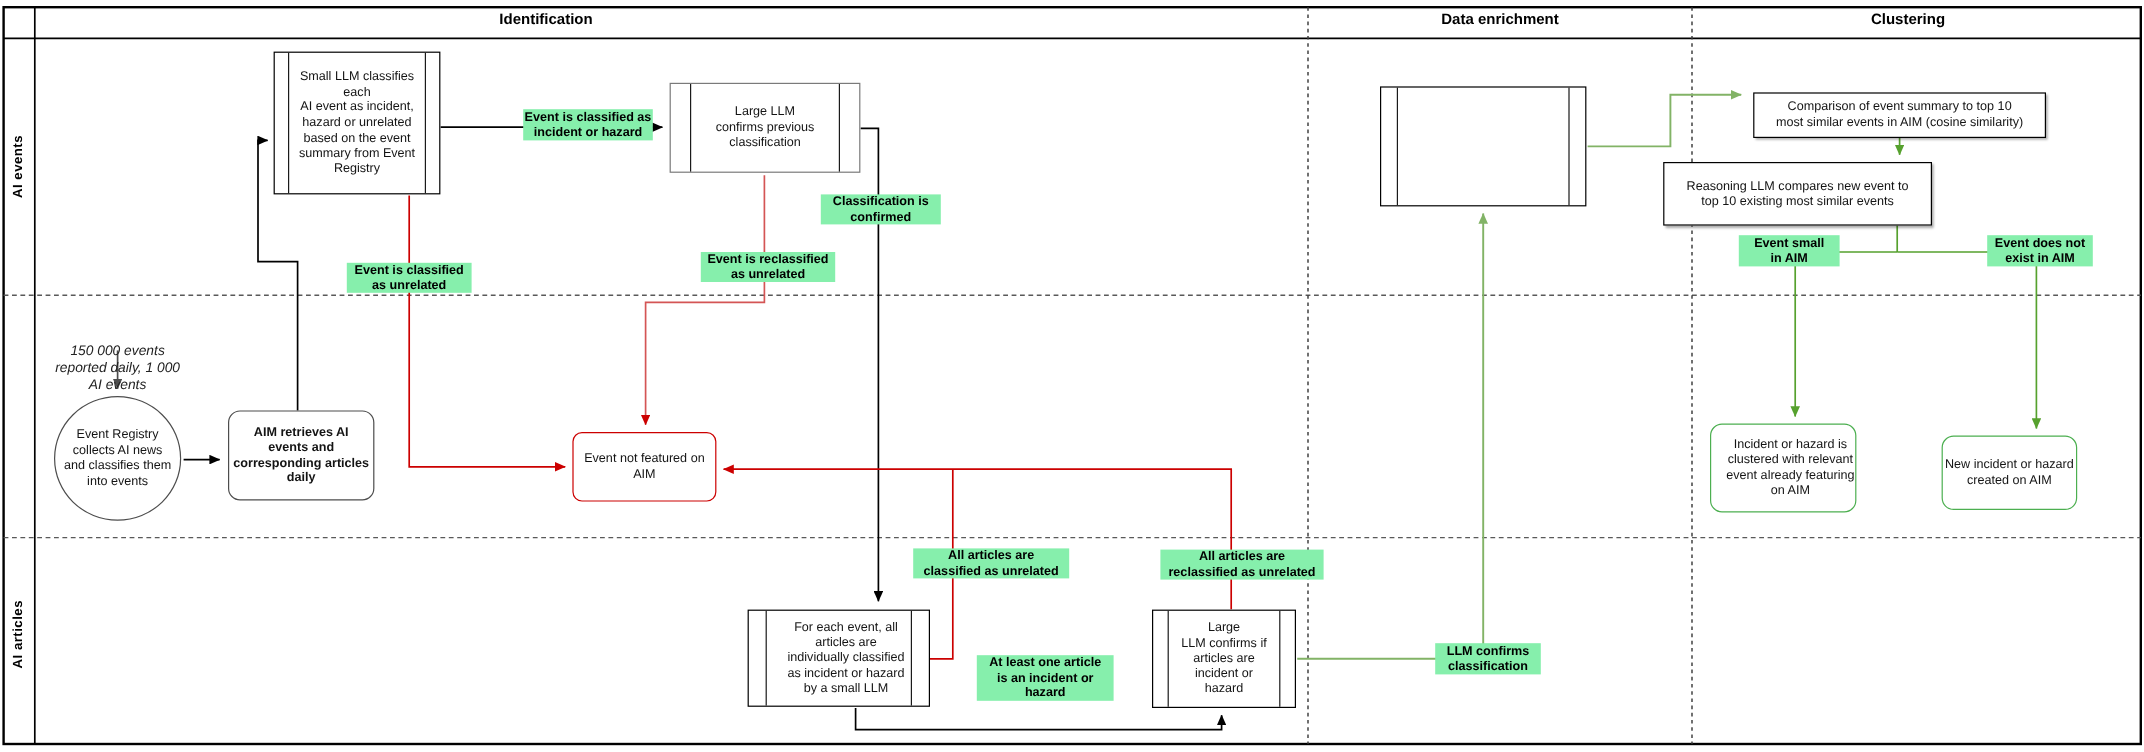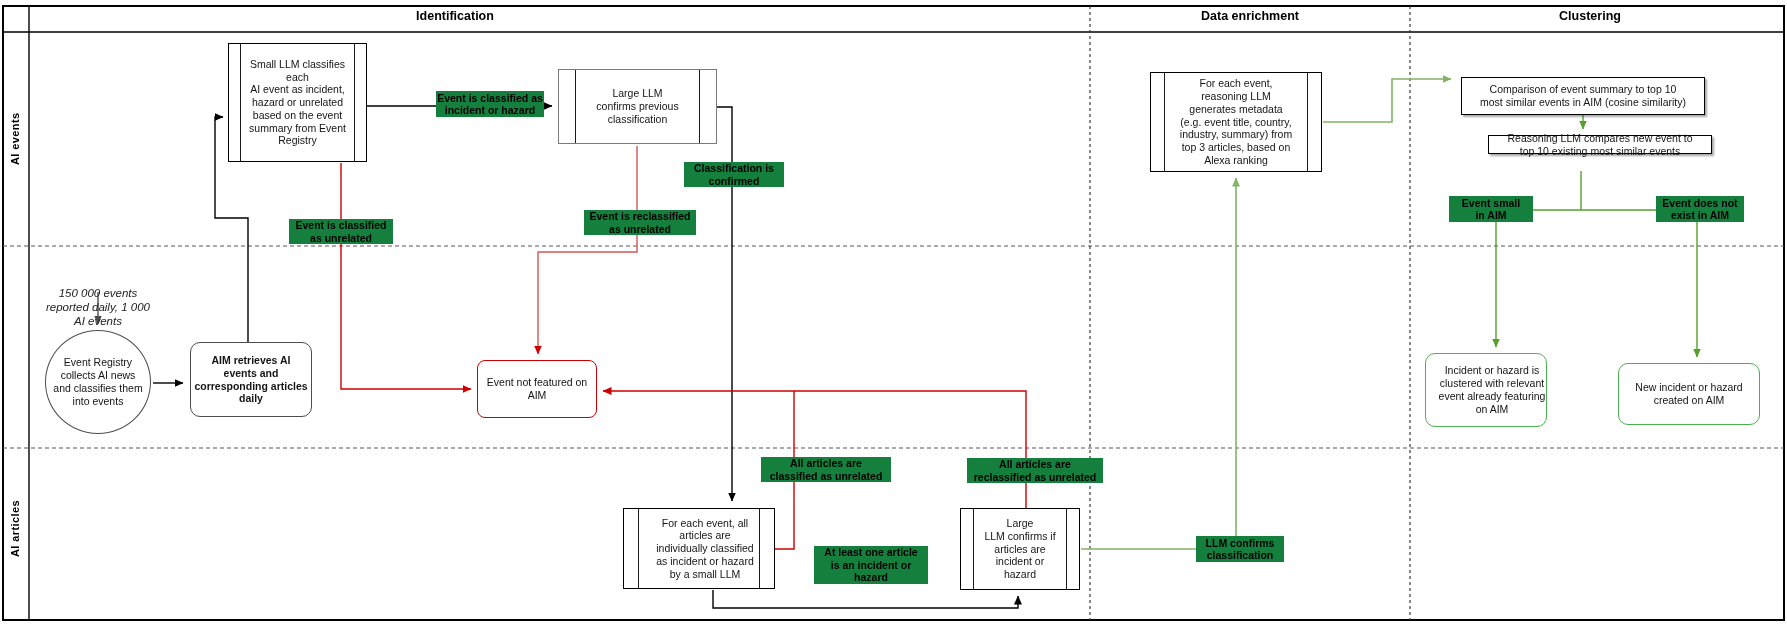--- a/index.html
+++ b/index.html
@@ -7,21 +7,21 @@
           font-family:"Liberation Sans","DejaVu Sans",sans-serif;overflow:hidden;}
   #wires{position:absolute;left:0;top:0;z-index:1;}
   .node{position:absolute;box-sizing:border-box;background:#fff;z-index:2;
         display:flex;align-items:center;justify-content:center;text-align:center;
         font-size:10.5px;line-height:1.22;color:#141414;white-space:pre-line;}
   .plain{border:1.4px solid #000;}
   .sub{border:1.4px solid #000;}
   .bar{position:absolute;top:0;bottom:0;width:0;border-left:1.3px solid #1a1a1a;}
   .rounded{border-radius:10px;}
   .shadow{box-shadow:2px 2px 2px rgba(0,0,0,0.35);}
-  .elabel{position:absolute;background:#15803d;z-index:3;font-weight:bold;font-size:10.5px;
+  .elabel{position:absolute;background:#86efac;z-index:3;font-weight:bold;font-size:10.5px;
           line-height:1.18;text-align:center;white-space:pre-line;color:#000;
           display:flex;align-items:center;justify-content:center;}
   .lanehead{position:absolute;top:9px;z-index:2;font-weight:bold;font-size:12.5px;
             text-align:center;color:#000;}
   .rowlabel{position:absolute;width:26px;height:90px;z-index:2;font-weight:bold;font-size:11px;
             letter-spacing:.4px;display:flex;align-items:center;justify-content:center;
             writing-mode:vertical-rl;transform:rotate(180deg);color:#000;}
   .note{position:absolute;z-index:2;font-style:italic;font-size:11.5px;line-height:1.2;
         text-align:center;white-space:pre-line;color:#222;}
 </style>
@@ -137,41 +137,34 @@
     <span>Large
 LLM confirms if
 articles are
 incident or
 hazard</span>
   </div>
 
   <div class="node sub" style="left:1150px;top:72px;width:172px;height:100px;">
     <div class="bar" style="left:13px;"></div>
     <div class="bar" style="right:13px;"></div>
-    <span>For each event,
-reasoning LLM
-generates metadata
-(e.g. event title, country,
-industry, summary) from
-top 3 articles, based on
-Alexa ranking</span>
   </div>
 
   <div class="node plain shadow" style="left:1461px;top:77px;width:244px;height:38px;">Comparison of event summary to top 10
 most similar events in AIM (cosine similarity)</div>
 
-  <div class="node plain shadow" style="left:1488px;top:135px;width:224px;height:19px;">Reasoning LLM compares new event to
+  <div class="node plain shadow" style="left:1386px;top:135px;width:224px;height:53px;">Reasoning LLM compares new event to
 top 10 existing most similar events</div>
 
   <div class="node rounded" style="left:1425px;top:353px;width:122px;height:74px;border:1.5px solid #4caf50;padding-left:12px;">Incident or hazard is
 clustered with relevant
 event already featuring
 on AIM</div>
 
-  <div class="node rounded" style="left:1618px;top:363px;width:142px;height:62px;border:1.5px solid #4caf50;">New incident or hazard
+  <div class="node rounded" style="left:1618px;top:363px;width:113px;height:62px;border:1.5px solid #4caf50;">New incident or hazard
 created on AIM</div>
 
   <div class="elabel" style="left:436px;top:91px;width:108px;height:26px;">Event is classified as
 incident or hazard</div>
   <div class="elabel" style="left:289px;top:219px;width:104px;height:25px;">Event is classified
 as unrelated</div>
   <div class="elabel" style="left:584px;top:210px;width:112px;height:25px;">Event is reclassified
 as unrelated</div>
   <div class="elabel" style="left:684px;top:162px;width:100px;height:25px;">Classification is
 confirmed</div>

